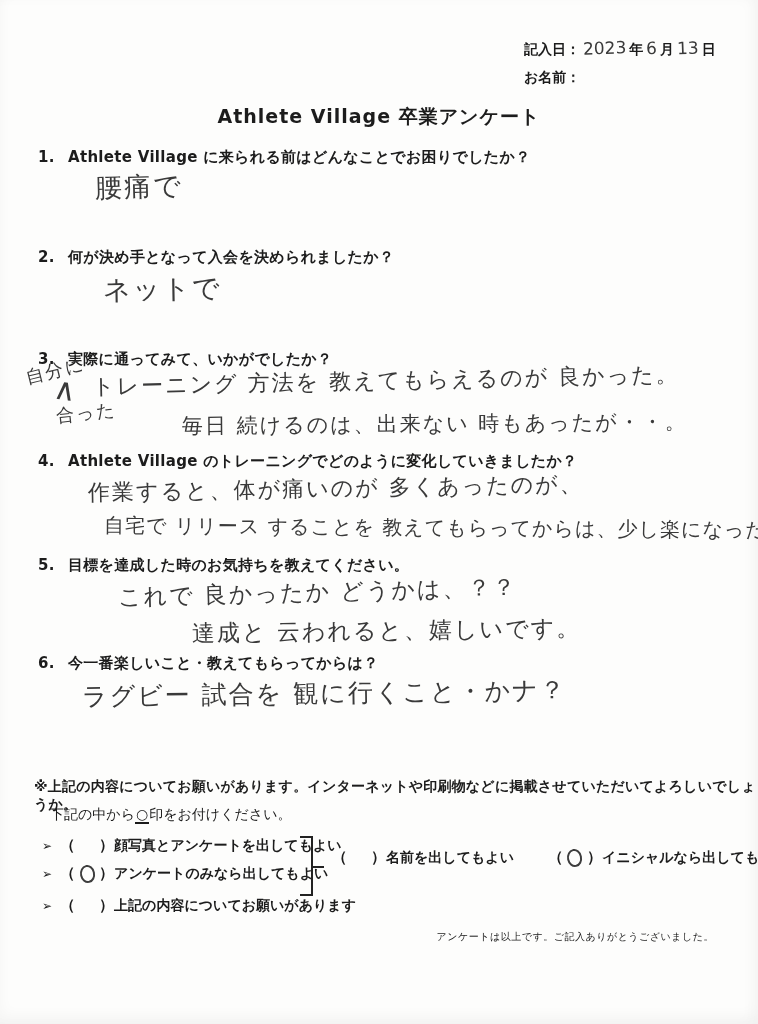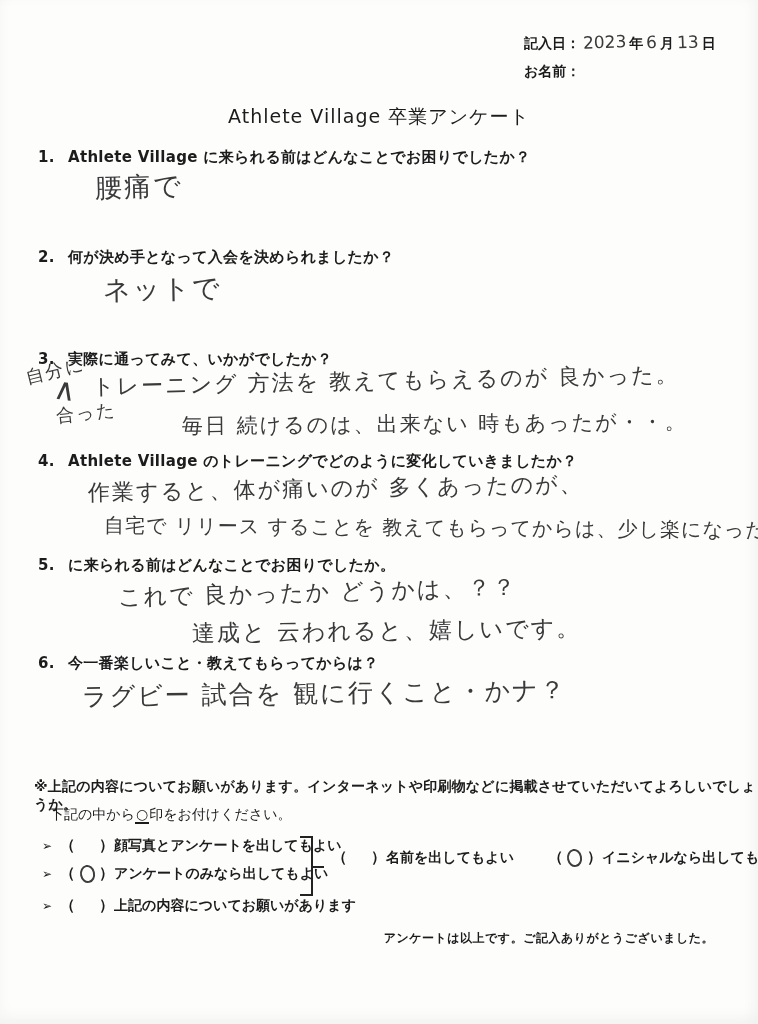--- a/index.html
+++ b/index.html
@@ -9,25 +9,25 @@
     width:758px; height:1024px;
     margin:0 auto;
     background:#fdfdfc;
     font-family:"DejaVu Sans", sans-serif;
     color:#1c1c1c;
     overflow:hidden;
     box-shadow: inset 0 -8px 14px rgba(0,0,0,0.035), inset -8px 0 12px rgba(0,0,0,0.02);
   }
   
   .printed { font-weight:700; color:#1b1b1b; }
-  .header-meta { position:absolute; left:524px; top:34px; font-size:14px; line-height:1.0; }
+  .header-meta { position:absolute; left:524px; top:40px; font-size:14px; line-height:1.0; }
   .header-row { display:flex; align-items:baseline; white-space:nowrap; }
   .name-row { margin-top:13px; }
   .page-title { position:absolute; left:0; top:104px; width:100%; text-align:center;
-    font-size:19px; font-weight:400; letter-spacing:1px; }
+    font-size:19px; font-weight:700; letter-spacing:1px; }
   .question { position:absolute; left:38px; width:700px; }
   .q-line { display:flex; font-size:15px; font-weight:700; letter-spacing:0.3px; }
   .q-num { width:30px; flex:0 0 30px; }
   
   .hw {
     position:absolute;
     font-family:"DejaVu Sans", sans-serif;
     color:#3a3a3a;
     font-weight:400;
     white-space:nowrap;
@@ -53,21 +53,21 @@
   .bracket {
     position:absolute; left:300px; top:836px; width:13px; height:60px;
     border-top:2px solid #222; border-right:2px solid #222; border-bottom:2px solid #222;
   }
   .bracket::after {
     content:""; position:absolute; right:-13px; top:50%; width:12px; border-top:2px solid #222;
   }
   .right-opts { position:absolute; left:332px; top:848px; display:flex; gap:34px;
     font-size:14px; font-weight:700; white-space:nowrap; align-items:center; }
   .right-opt { display:flex; align-items:center; }
-  .closing { position:absolute; right:44px; top:930px; font-size:12px; font-weight:700; letter-spacing:0.5px; }
+  .closing { position:absolute; right:44px; top:930px; font-size:10px; font-weight:400; letter-spacing:0.5px; }
 </style>
 </head>
 <body>
 
 <div class="page">
 
   <div class="header-meta">
     <div class="header-row">
       <span class="printed">記入日：</span>
       <span class="hw-date">2023</span>
@@ -117,21 +117,21 @@
       <span class="q-num">4.</span>
       <span class="q-text">Athlete Village のトレーニングでどのように変化していきましたか？</span>
     </div>
   </div>
   <span class="hw" style="left:88px; top:478px; font-size:22px; transform:rotate(-1deg);">作業すると、体が痛いのが 多くあったのが、</span>
   <span class="hw" style="left:104px; top:512px; font-size:20px; letter-spacing:1px; transform:rotate(0.4deg);">自宅で リリース することを 教えてもらってからは、少し楽になったと思う</span>
 
   <div class="question" style="top:556px;">
     <div class="q-line">
       <span class="q-num">5.</span>
-      <span class="q-text">に来られる前はどんなことでお困りでしたか。</span>
+      <span class="q-text">目標を達成した時のお気持ちを教えてください。</span>
     </div>
   </div>
   <span class="hw" style="left:118px; top:582px; font-size:23px; transform:rotate(-1.5deg);">これで 良かったか どうかは、？？</span>
   <span class="hw" style="left:192px; top:618px; font-size:23px; transform:rotate(-0.8deg);">達成と 云われると、嬉しいです。</span>
 
   <div class="question" style="top:654px;">
     <div class="q-line">
       <span class="q-num">6.</span>
       <span class="q-text">今一番楽しいこと・教えてもらってからは？</span>
     </div>

